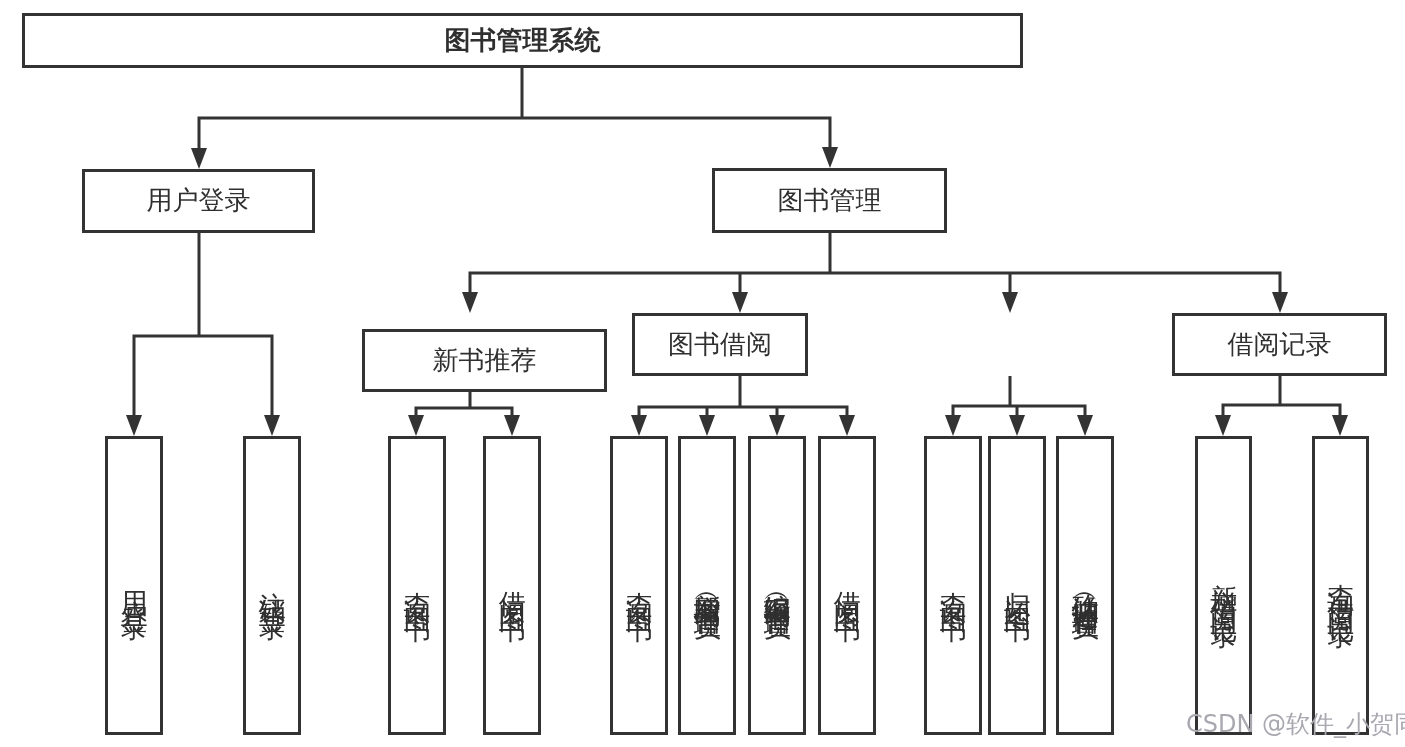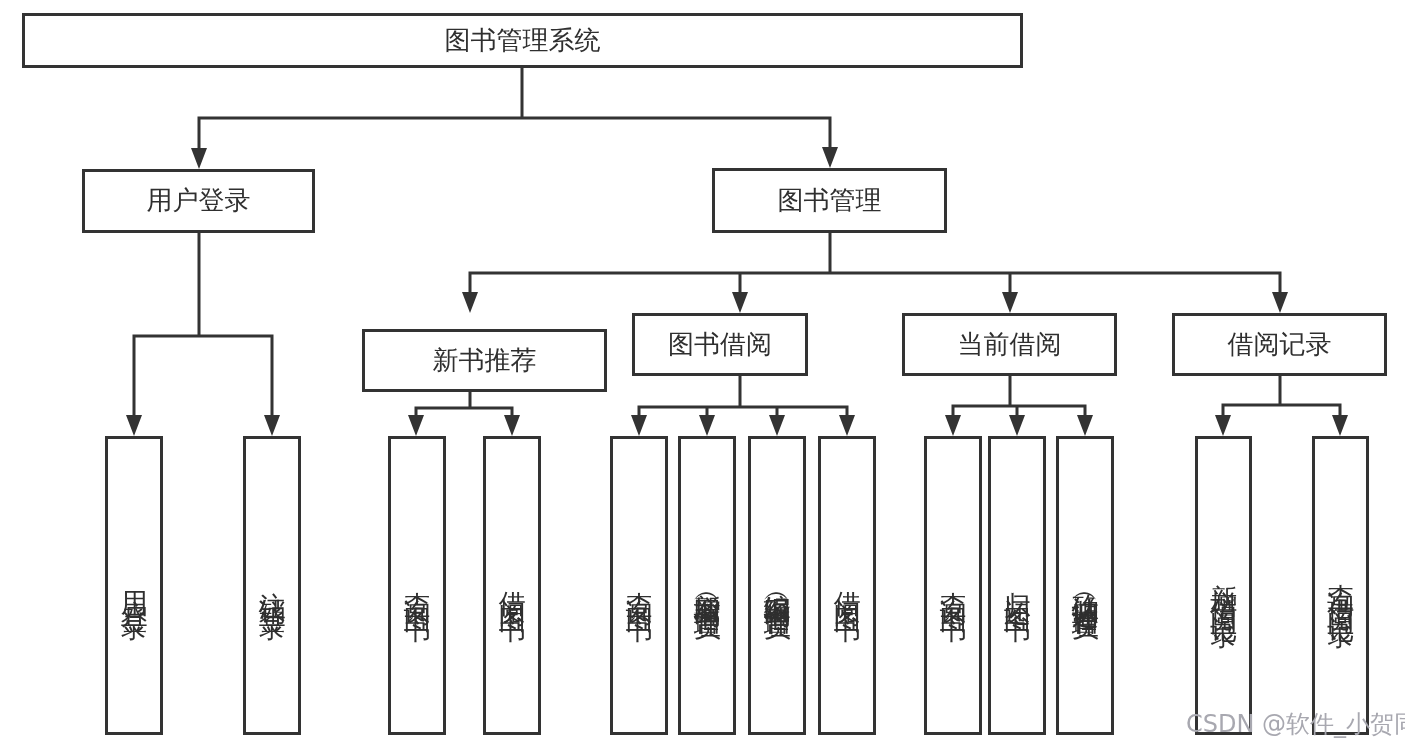--- a/index.html
+++ b/index.html
@@ -13,21 +13,21 @@
     border:3px solid #333333;color:#2f2f2f;
     display:flex;align-items:center;justify-content:center;
     font-size:26px;line-height:1.2;text-align:center;
   }
   .vbox{
     writing-mode:vertical-rl;text-orientation:mixed;
     font-size:27px;letter-spacing:8px;
   }
   .vtight{letter-spacing:3px;}
   .leaf{top:436px;height:299px;}
-  #n-root{left:22px;top:13px;width:1001px;height:55px;}
+  #n-root{left:22px;top:13px;width:1001px;height:55px;font-weight:bold;}
   #n-ul  {left:82px;top:169px;width:233px;height:64px;}
   #n-bm  {left:712px;top:168px;width:235px;height:65px;}
   #n-nbr {left:362px;top:313px;width:245px;height:63px;margin-top:16px;}
   #n-bb  {left:632px;top:313px;width:176px;height:63px;}
   #n-cb  {left:902px;top:313px;width:215px;height:63px;}
   #n-br  {left:1172px;top:313px;width:215px;height:63px;}
   #l-ul1 {left:105px;width:58px;}
   #l-ul2 {left:243px;width:58px;}
   #l-nbr1{left:388px;width:58px;}
   #l-nbr2{left:483px;width:58px;}
@@ -105,21 +105,20 @@
              M1332 415 H1348 L1340 436 Z"></path>
   </svg>
 
   <div id="n-root" class="box">图书管理系统</div>
 
   <div id="n-ul" class="box">用户登录</div>
   <div id="n-bm" class="box">图书管理</div>
 
   <div id="n-nbr" class="box">新书推荐</div>
   <div id="n-bb" class="box">图书借阅</div>
-  <div id="n-cb" class="box">当前借阅</div>
   <div id="n-br" class="box">借阅记录</div>
 
   <div id="l-ul1" class="box vbox leaf">用户登录</div>
   <div id="l-ul2" class="box vbox leaf">注销登录</div>
 
   <div id="l-nbr1" class="box vbox leaf">查询图书</div>
   <div id="l-nbr2" class="box vbox leaf">借阅图书</div>
 
   <div id="l-bb1" class="box vbox leaf">查询图书</div>
   <div id="l-bb2" class="box vbox vtight leaf">新增图书（管理员）</div>

